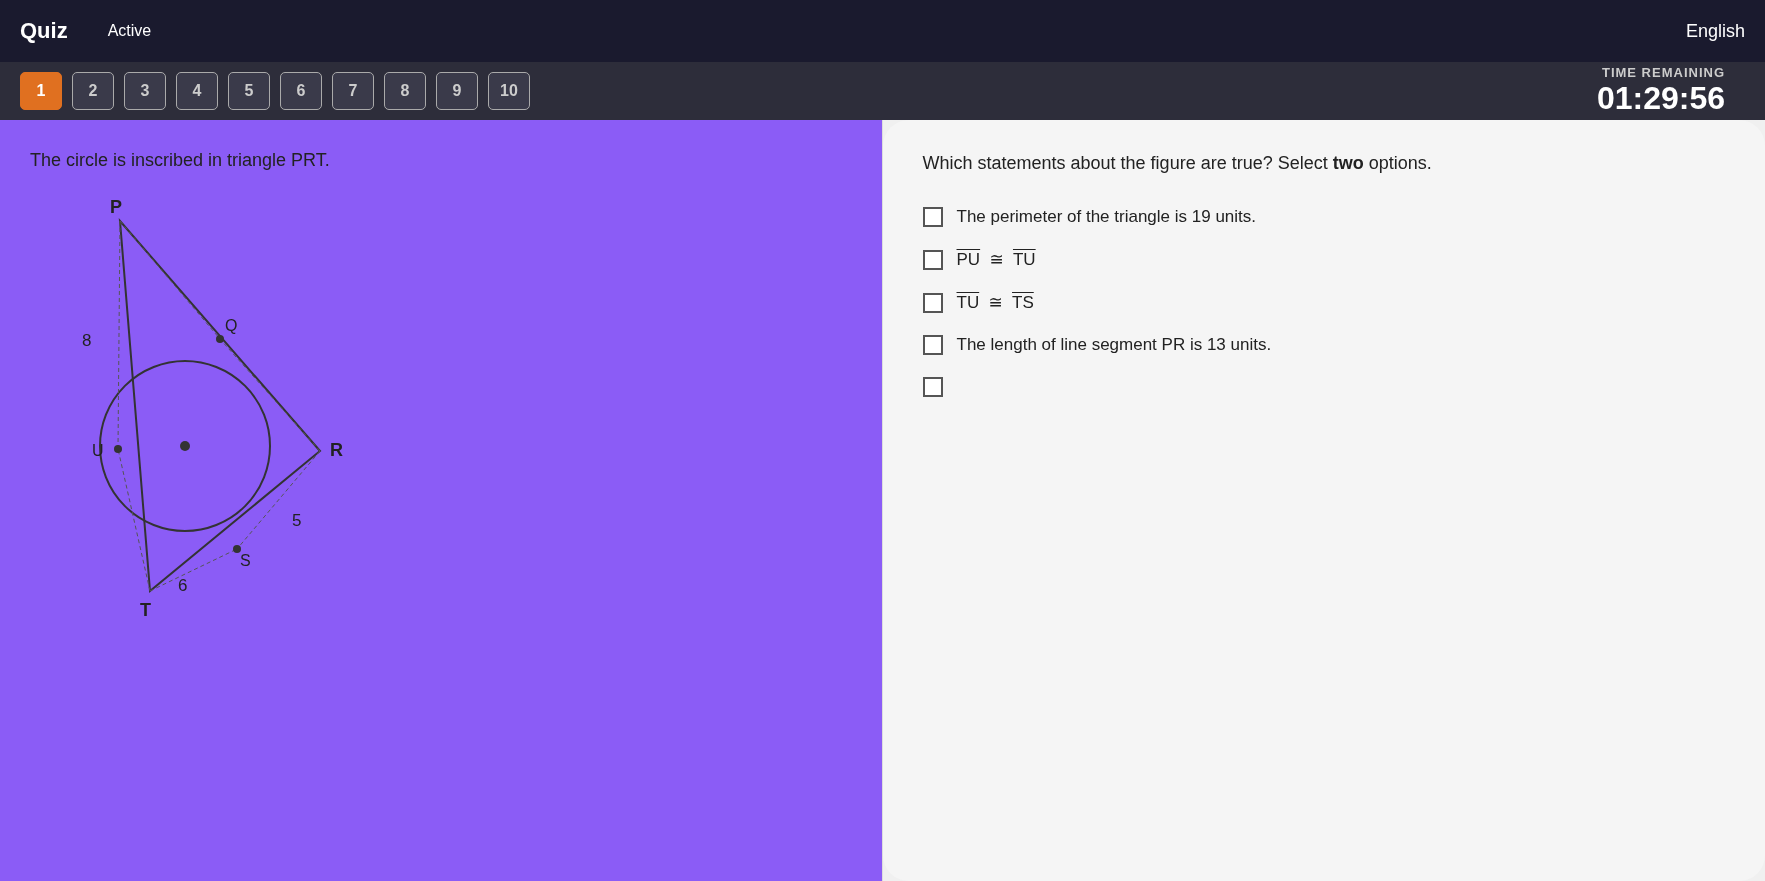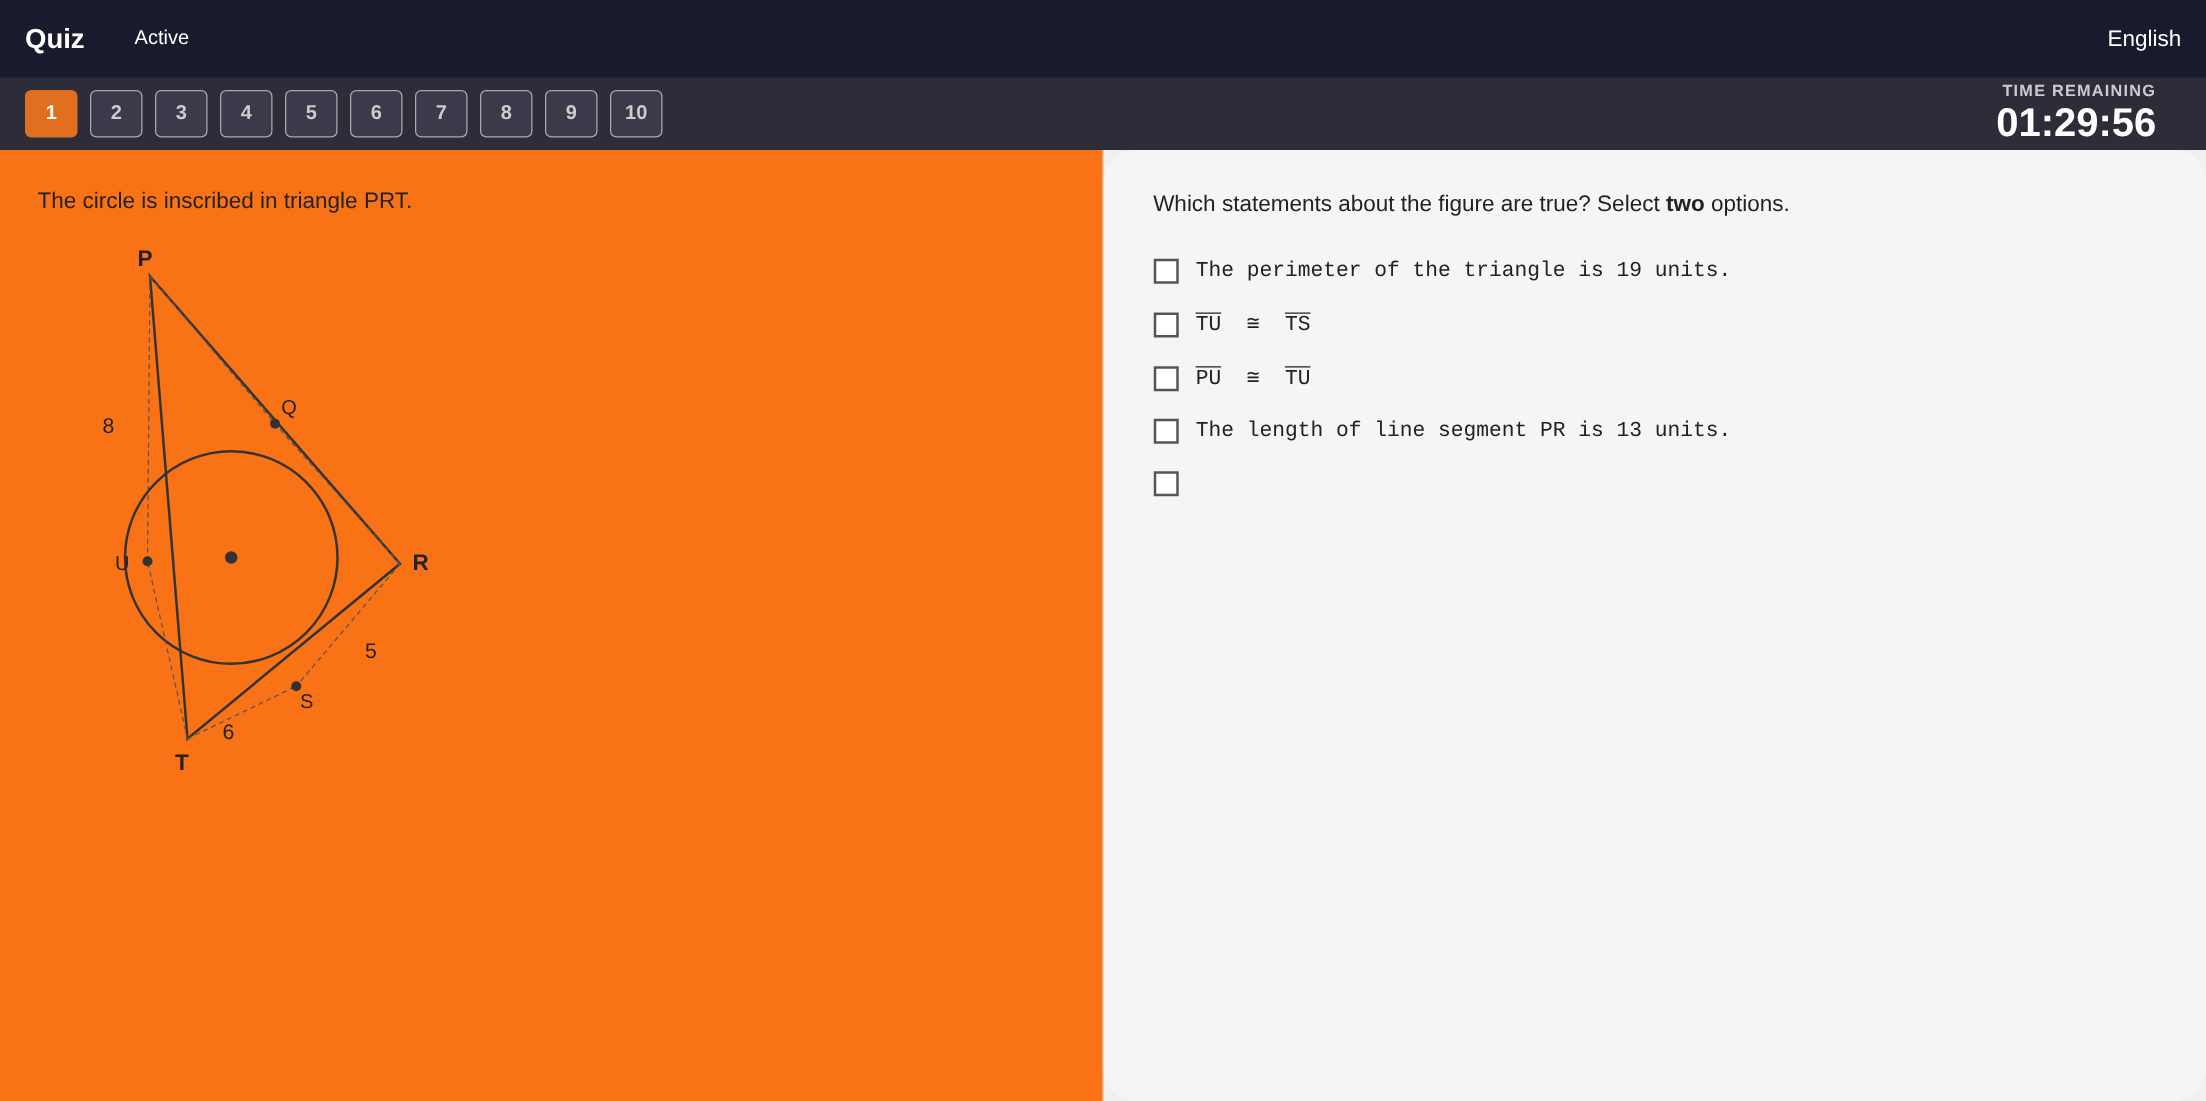--- a/index.html
+++ b/index.html
@@ -93,21 +93,21 @@
       background: #f0f0f0;
       margin: 0;
       display: flex;
       height: calc(881px - 62px - 58px);
     }
 
     
     .left-panel {
       width: 50%;
       padding: 30px 30px 20px 30px;
-      background: #f97316;
+      background: #8b5cf6;
       border-right: 1px solid #ddd;
     }
     .question-text {
       font-size: 18px;
       color: #222;
       margin-bottom: 20px;
       font-weight: normal;
     }
 
     
@@ -133,21 +133,20 @@
     }
     .right-question strong {
       font-weight: bold;
     }
 
     
     .option-list {
       display: flex;
       flex-direction: column;
       gap: 22px;
-      font-family: Liberation Mono, monospace;
     }
     .option-item {
       display: flex;
       align-items: center;
       gap: 14px;
       font-size: 17px;
       color: #222;
       cursor: pointer;
     }
     .option-checkbox {
@@ -250,37 +249,37 @@
     <div class="option-list">
 
       <div class="option-item">
         <div class="option-checkbox"></div>
         <span class="option-label">The perimeter of the triangle is 19 units.</span>
       </div>
 
       <div class="option-item">
         <div class="option-checkbox"></div>
         <span class="option-label">
+          <span class="overline">PU</span>
+          &nbsp;≅&nbsp;
+          <span class="overline">TU</span>
+        </span>
+      </div>
+
+      <div class="option-item">
+        <div class="option-checkbox"></div>
+        <span class="option-label">
           <span class="overline">TU</span>
           &nbsp;≅&nbsp;
           <span class="overline">TS</span>
         </span>
       </div>
 
       <div class="option-item">
         <div class="option-checkbox"></div>
-        <span class="option-label">
-          <span class="overline">PU</span>
-          &nbsp;≅&nbsp;
-          <span class="overline">TU</span>
-        </span>
-      </div>
-
-      <div class="option-item">
-        <div class="option-checkbox"></div>
         <span class="option-label">The length of line segment PR is 13 units.</span>
       </div>
 
       <div class="option-item">
         <div class="option-checkbox"></div>
       </div>
 
     </div>
   </div>
 

